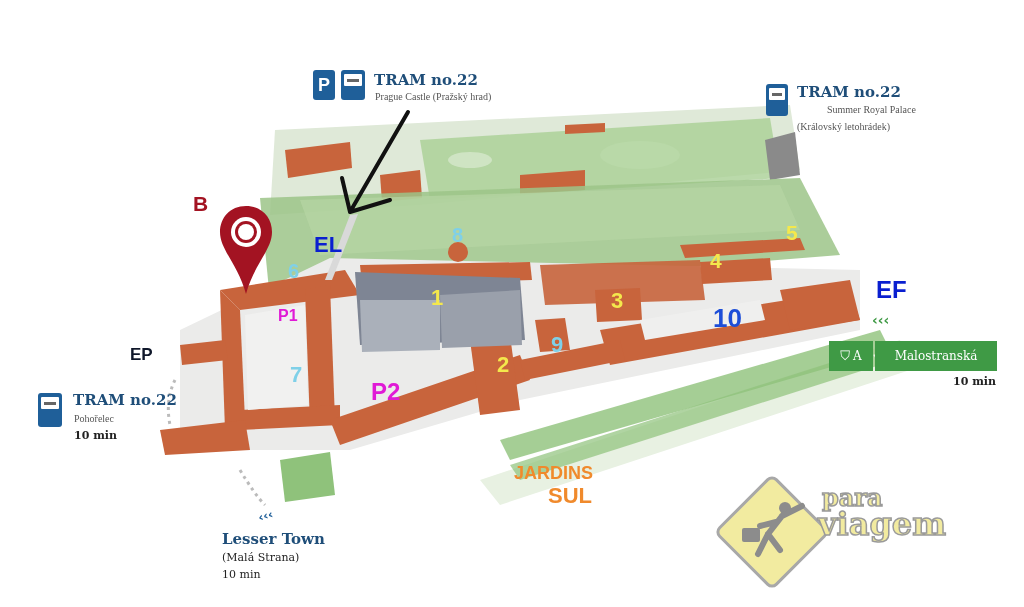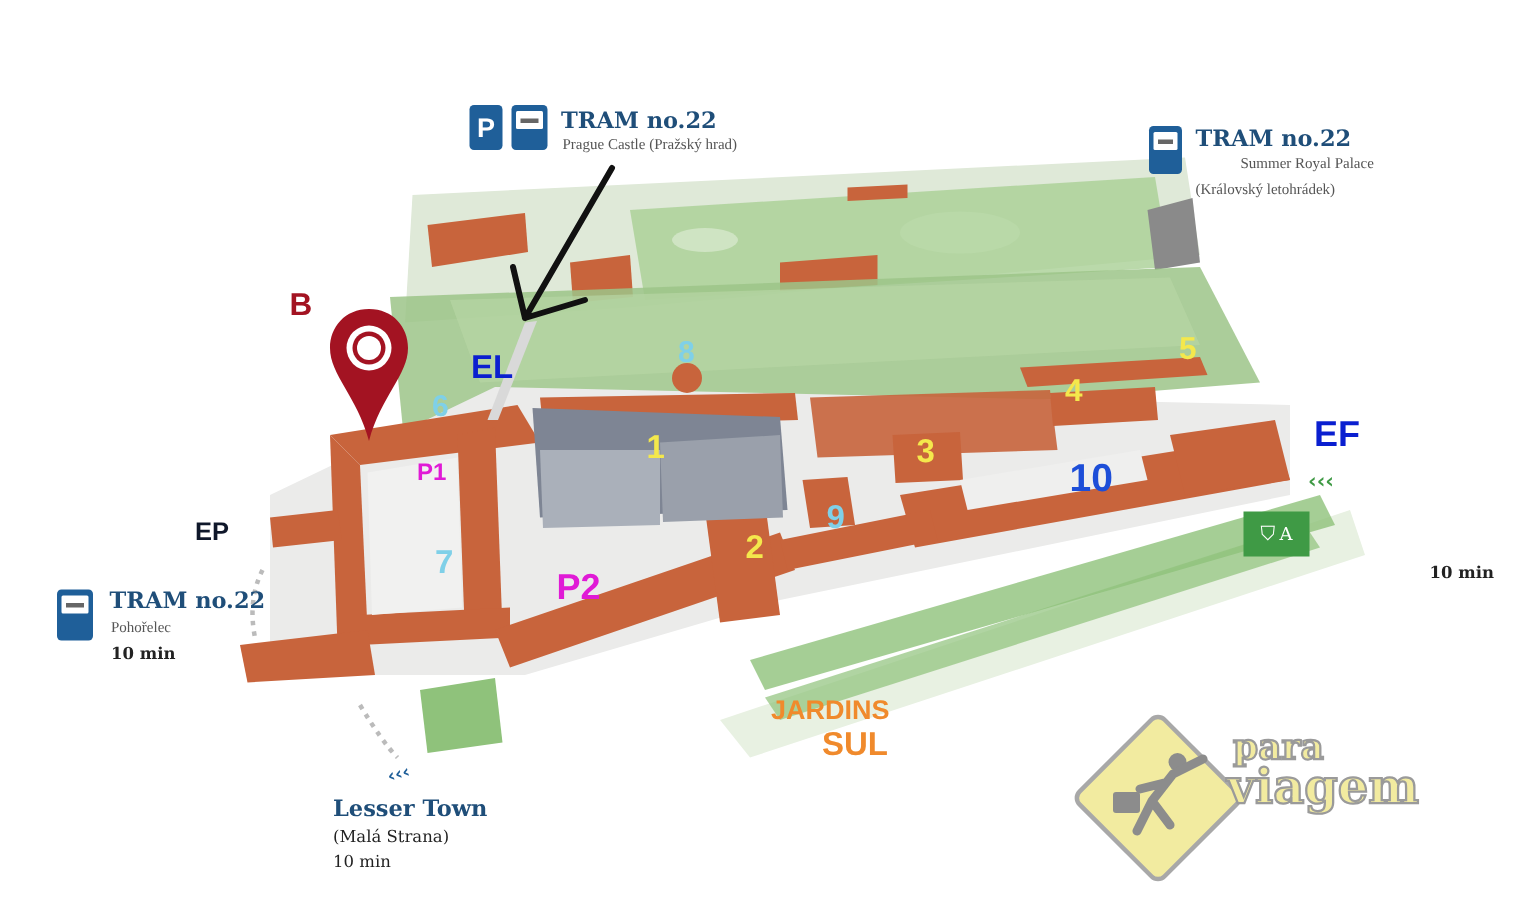--- a/index.html
+++ b/index.html
@@ -129,20 +129,21 @@
   </div>
 <div class="abs tram-title" style="left:73px;top:392px;">TRAM no.22</div>
 <div class="abs tram-sub" style="left:74px;top:412px;">Pohořelec</div>
 <div class="abs tram-min" style="left:74px;top:429px;">10 min</div>
 
 <div class="metro" style="left:829px;top:341px;">
   <div class="seg" style="width:44px;justify-content:center;gap:3px;margin-right:2px;">
     <span style="font-size:13px;">⛉</span>
     <span>A</span>
   </div>
+  <div class="seg" style="width:122px;justify-content:center;">Malostranská</div>
 </div>
 <div class="abs tram-min" style="left:953px;top:375px;">10 min</div>
 
 <div class="abs tram-title" style="left:222px;top:531px;">Lesser Town</div>
 <div class="abs tram-min" style="left:222px;top:551px;font-weight:normal;color:#222;">(Malá Strana)</div>
 <div class="abs tram-min" style="left:222px;top:568px;font-weight:normal;color:#222;">10 min</div>
 
 <svg class="abs" style="left:710px;top:470px;" width="124" height="124" viewBox="0 0 124 124">
   <rect x="22" y="22" width="80" height="80" rx="6" transform="rotate(45 62 62)" fill="#f2eba0" stroke="#a8a8a8" stroke-width="3"></rect>
   <circle cx="75" cy="38" r="6" fill="#8c8c8c"></circle>

